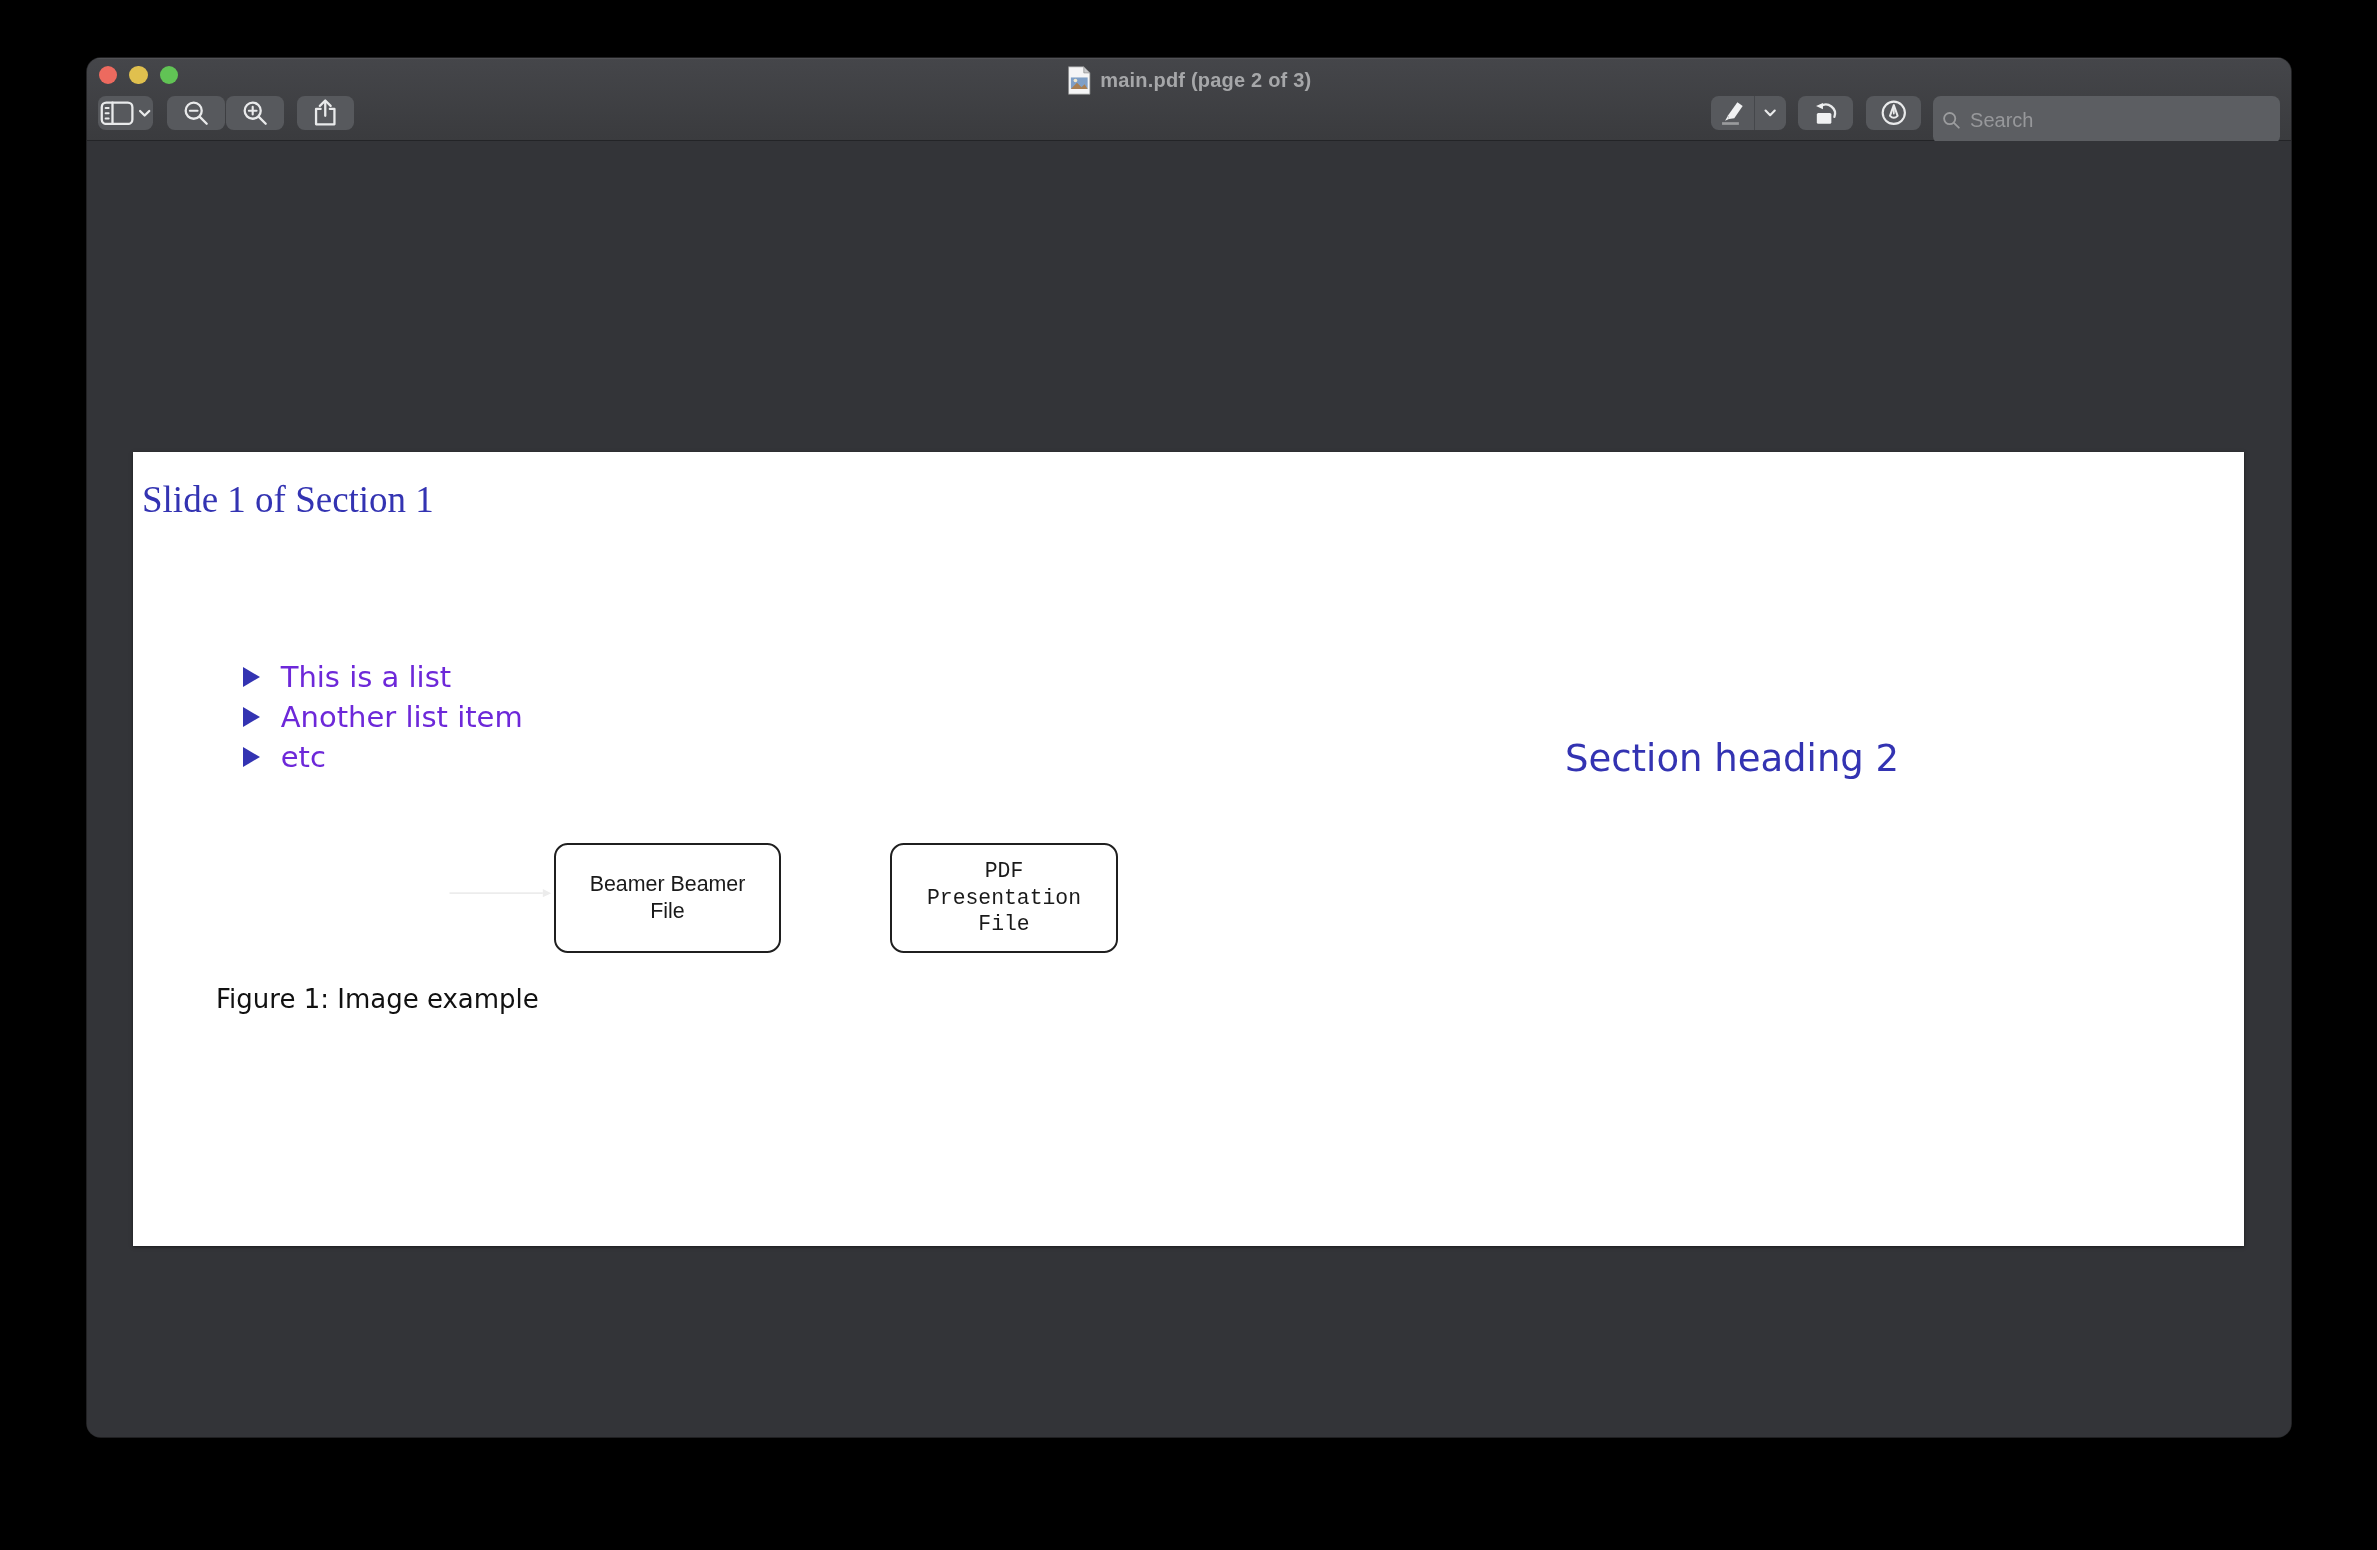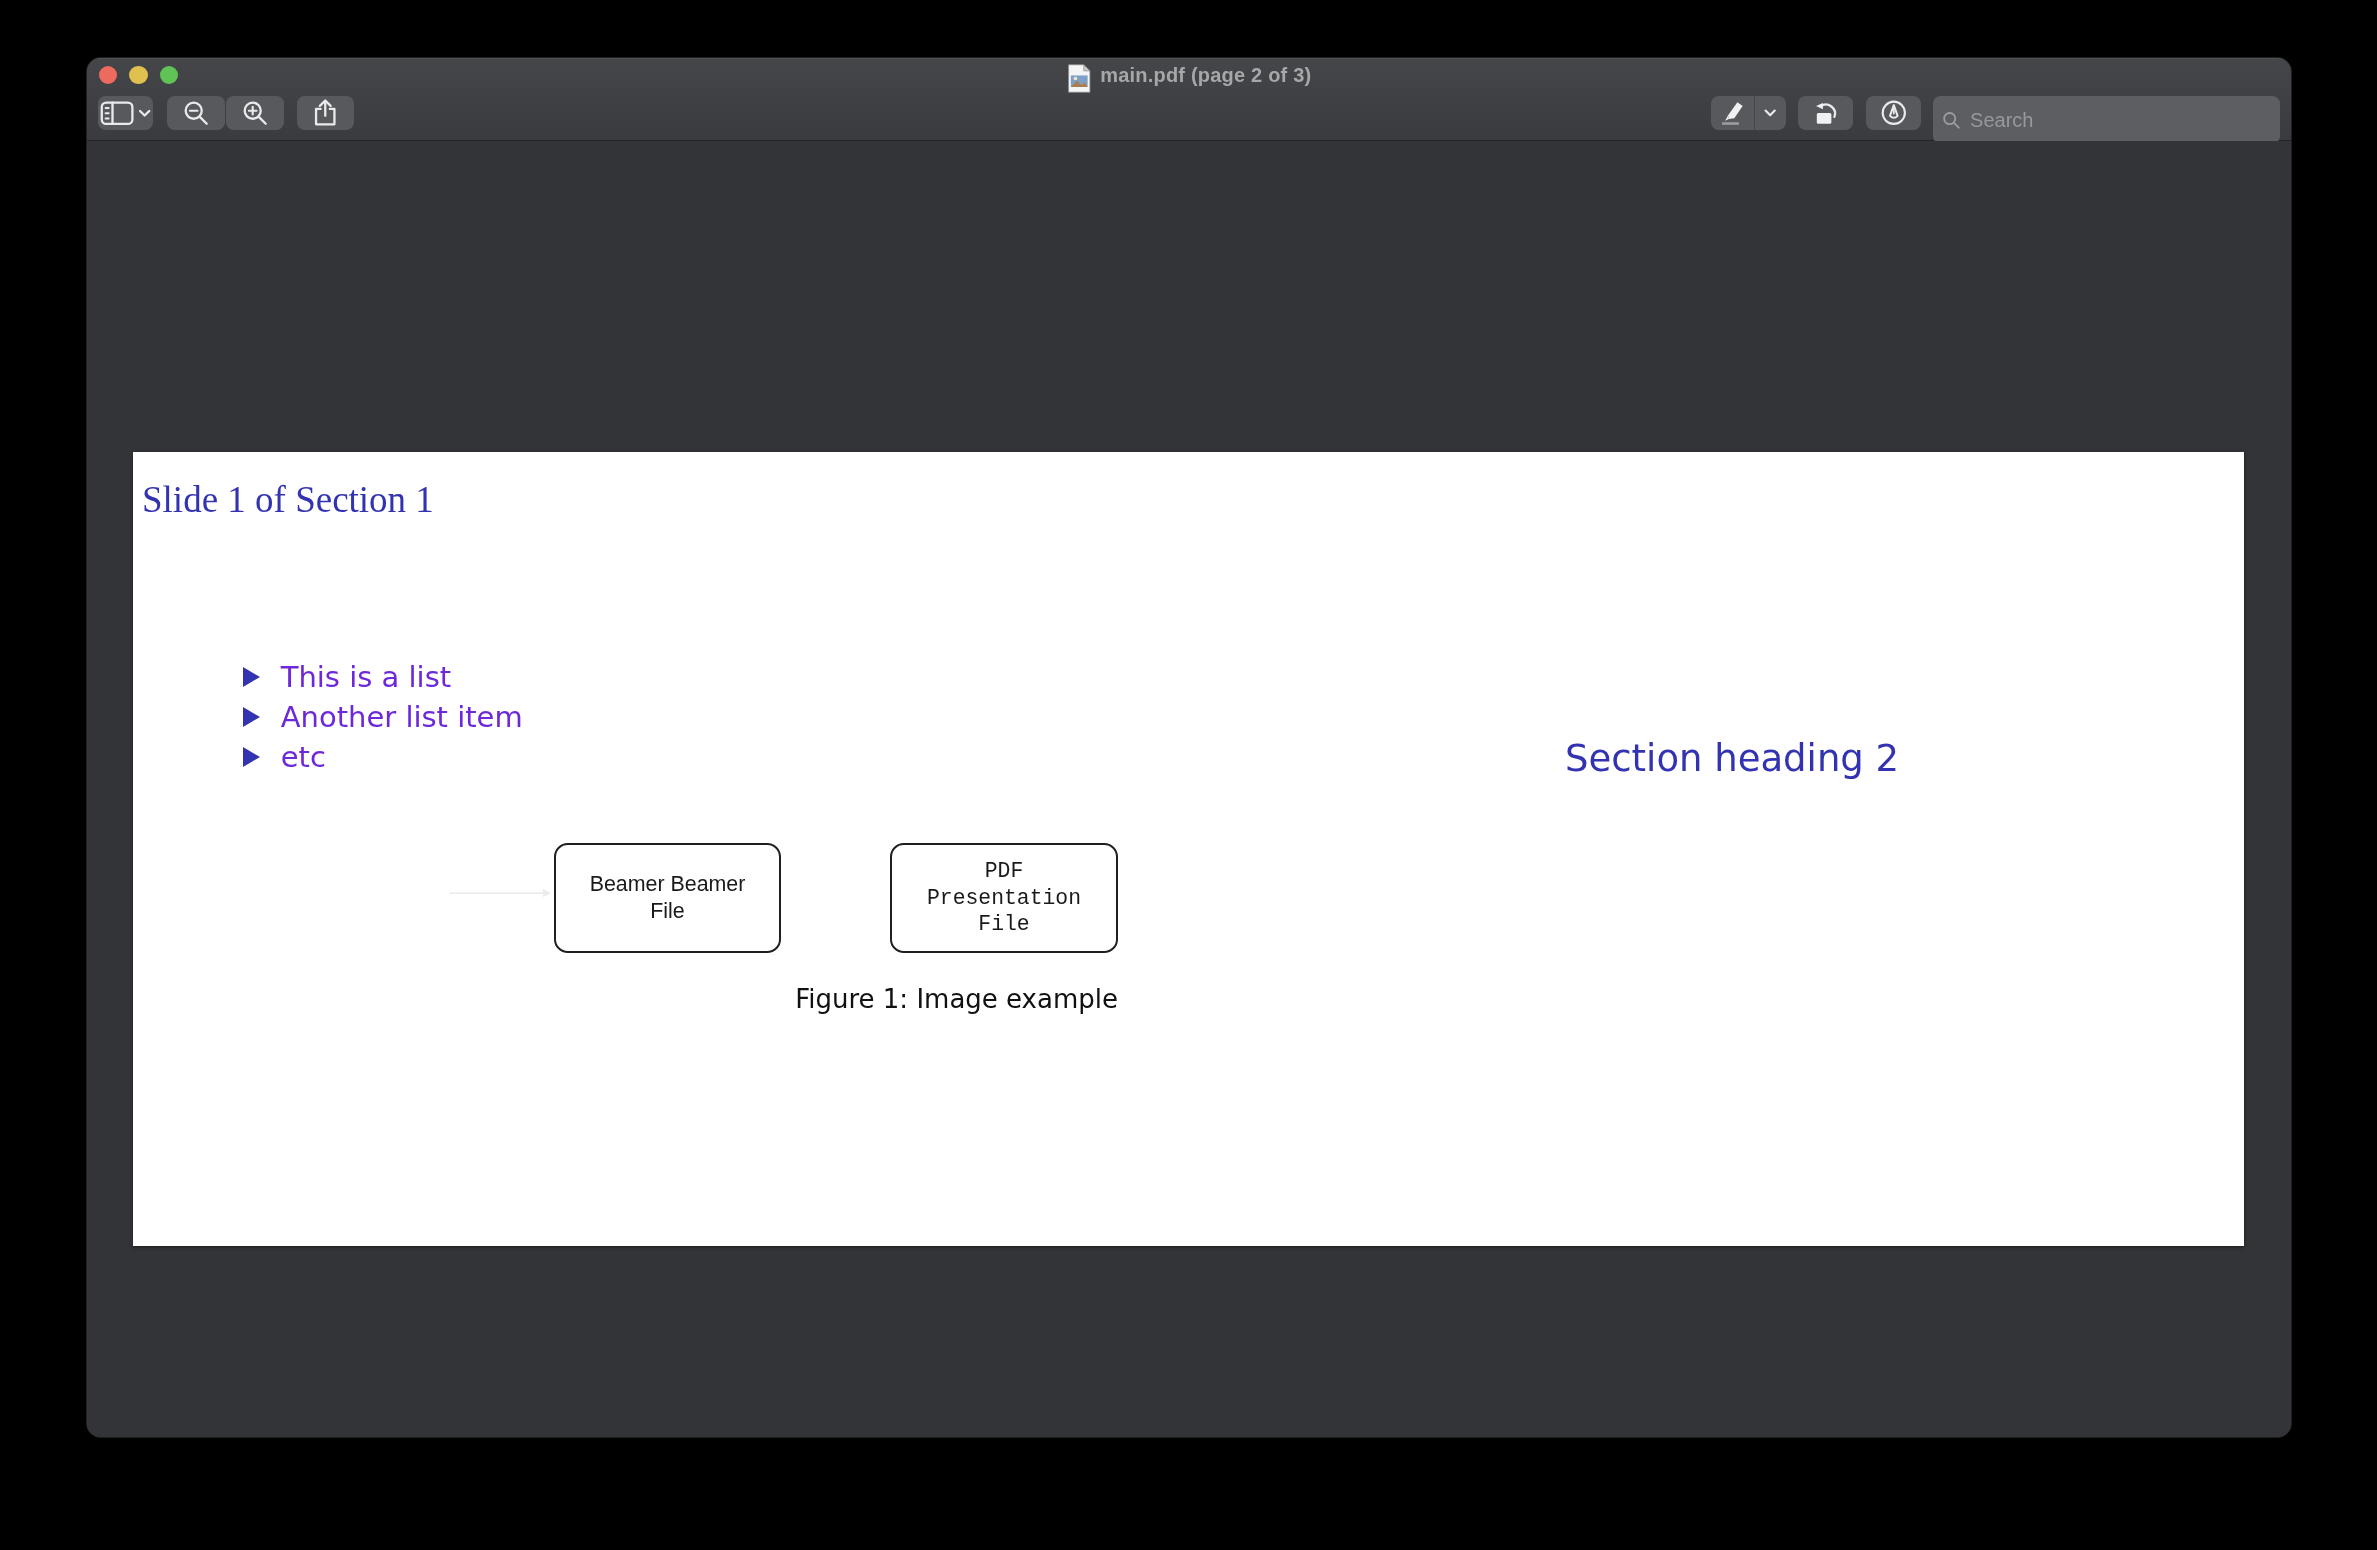--- a/index.html
+++ b/index.html
@@ -12,21 +12,21 @@
           box-shadow:0 0 0 0.8px rgba(120,120,125,.35), 0 31px 69px rgba(0,0,0,.8);}
   .titlebar{position:absolute;left:0;top:0;right:0;height:82px;
             background:linear-gradient(#45464a,#3a3b3e);
             border-bottom:1.5px solid #232427;box-shadow:inset 0 0.8px 0 #55565a;}
   .traffic{position:absolute;top:7.7px;left:11.5px;display:flex;gap:12.3px;}
   .traffic span{width:18.4px;height:18.4px;border-radius:50%;display:block;}
   .t-red{background:var(--traffic-red,#ed6a5f);}
   .t-yellow{background:var(--traffic-yellow,#e0c04e);}
   .t-green{background:var(--traffic-green,#61c355);}
   .title-wrap{position:absolute;left:0;right:0;top:6.1px;height:32px;display:flex;
-              justify-content:center;gap:9.2px;}
+              align-items:center;justify-content:center;gap:9.2px;}
   .title-text{color:var(--title-text,#a6a7a9);font-size:20px;font-weight:bold;letter-spacing:0.2px;}
   .doc-icon{width:24.5px;height:29px;flex:0 0 auto;}
 
   
   .tb-btn{position:absolute;top:38px;height:34px;background:var(--button-bg,#57595d);
           border:none;border-radius:7.7px;display:flex;align-items:center;justify-content:center;
           padding:0;cursor:default;}
   .tb-btn svg{display:block;}
   .icon-stroke{stroke:var(--icon,#e9eaeb);fill:none;stroke-linecap:round;stroke-linejoin:round;}
   .split{display:flex;align-items:stretch;}
@@ -54,21 +54,21 @@
 
   .figure{position:absolute;left:0;top:391px;width:100%;height:191px;}
   .fig-box{position:absolute;top:0;height:110px;border:2.3px solid #1f1f1f;border-radius:13.8px;
            box-sizing:border-box;display:flex;align-items:center;justify-content:center;
            text-align:center;font-size:21.4px;line-height:1.25;color:#1a1a1a;
            font-family:"Liberation Sans",sans-serif;padding:0 17px;background:#fff;}
   .box-1{left:83px;width:230px;}
   .box-2{left:421px;width:227px;}
   .box-3{left:757px;width:228px;font-family:Liberation Mono, monospace;}
   .flow-arrow{position:absolute;left:315px;top:44px;}
-  .fig-caption{position:absolute;left:83px;top:532px;width:902px;text-align:right;
+  .fig-caption{position:absolute;left:83px;top:532px;width:902px;text-align:left;
                font-size:26px;color:#111;font-family:"DejaVu Sans",sans-serif;}
 
   .section-heading{position:absolute;left:1432px;top:285px;font-size:37px;
                    color:var(--beamer-blue,#3333b2);font-family:"DejaVu Sans",sans-serif;}
 </style>
 </head>
 <body>
 
 <div class="stage">
   <div class="window">

